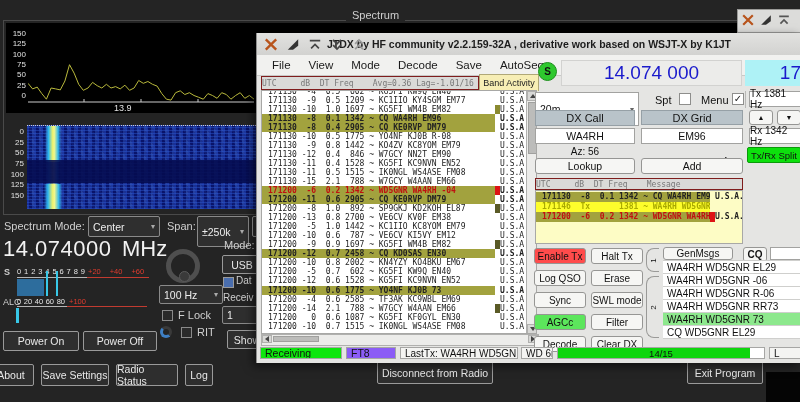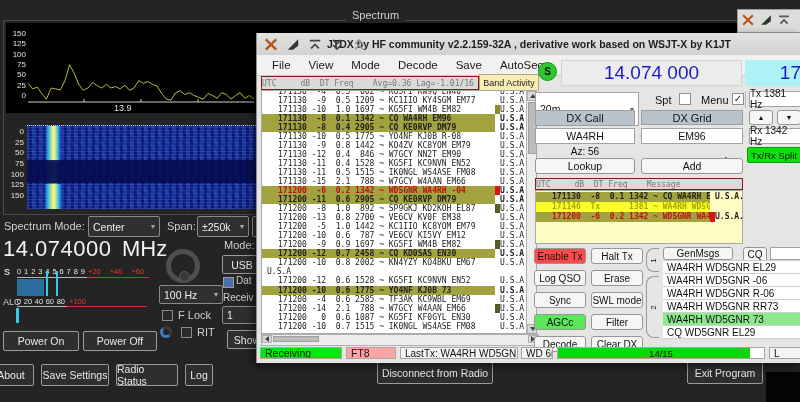--- a/index.html
+++ b/index.html
@@ -37,21 +37,21 @@
         display:flex;align-items:center;padding-left:6px;box-sizing:border-box;}
   .menu-item{padding:2px 9px;font-size:11.5px;color:#1a1a1a;}
   .panel-hdr{background:#dadad8;border:1px solid #7f1d1d;color:#787878;
         font-family:"DejaVu Sans Mono",monospace;font-size:8px;display:flex;align-items:center;
         white-space:pre;box-sizing:border-box;padding-left:0;}
   #ba-tab{background:#f7eeb5;border:1px solid #b0a878;border-bottom:none;color:#222;font-size:9px;
         display:flex;align-items:center;justify-content:center;}
   .tbl{background:#fff;border:1px solid #a8a8a6;box-sizing:border-box;overflow:hidden;}
   .trow{display:flex;height:9.05px;line-height:9.4px;font-family:"DejaVu Sans Mono",monospace;font-size:8px;color:#222;}
   .tleft{flex:1;display:flex;overflow:hidden;}
-  .tmain{white-space:pre;padding-left:16px;}
+  .tmain{white-space:pre;padding-left:6px;}
   .tmark{width:5px;}
   .tcountry{width:27px;white-space:pre;}
   .r-cq .tleft{background:#a2a23e;font-weight:bold;}
   .r-my .tleft{background:#a2a23e;font-weight:bold;}
   .r-my .tmain{color:#c01010;}
   .r-tx .tleft{background:#fdfd2c;font-weight:bold;}
   .r-tx .tmain{color:#a9a900;}
   .r-cq .tcountry,.r-my .tcountry{font-weight:bold;}
   .m-olive{background:#8a8a30;}
   .m-red{background:#dd1414;}
@@ -123,21 +123,21 @@
       <div class="wf-stripe" style="left:17px;top:58px;width:18px;height:25px;"></div>
       <div class="abs" style="left:0;top:34px;width:727px;height:23px;background:rgba(5,11,78,.88);"></div>
     </div>
 
     <div class="abs dk-label" style="left:4px;top:220px;">Spectrum Mode:</div>
     <div class="abs dk-combo" style="left:88px;top:216px;width:72px;height:21px;">
       <span>Center</span>
         <span class="car">▾</span>
     </div>
     <div class="abs dk-label" style="left:167px;top:220px;">Span:</div>
-    <div class="abs dk-combo" style="left:197px;top:216px;width:52px;height:21px;">
+    <div class="abs dk-combo" style="left:197px;top:216px;width:52px;height:31px;">
       <span>±250k</span>
         <span class="car">▾</span>
     </div>
     <div class="abs dk-btn" style="left:252px;top:216px;width:26px;height:21px;">T</div>
 
     <div class="abs" style="left:3px;top:236px;color:#f2f2f2;font-size:22px;letter-spacing:.5px;text-align:right;">14.074000</div>
     <div class="abs" style="left:122px;top:236px;color:#f2f2f2;font-size:22px;">MHz</div>
 
     <div class="abs" style="left:166px;top:249px;width:34px;height:34px;border:5px solid #4f4f4f;border-radius:50%;box-sizing:border-box;background:#242424;">
       <div style="position:absolute;left:8px;top:17px;width:9px;height:9px;border-radius:50%;background:#3a3a3a;border:1px solid #5a5a5a;"></div>
@@ -405,20 +405,23 @@
             <span class="tcountry">U.S.A</span>
           </div>
           <div class="trow ">
             <span class="tleft">
               <span class="tmain">171200 -10  0.8 2002 ~ KN4YZY KO4BKU EM67</span>
             </span>
             <span class="tmark"></span>
             <span class="tcountry">U.S.A</span>
           </div>
           <div class="trow ">
+            <span class="tleft">
+              <span class="tmain">171200  -5  0.7  602 ~ KG5FI KW9Q EN40</span>
+            </span>
             <span class="tmark"></span>
             <span class="tcountry">U.S.A</span>
           </div>
           <div class="trow ">
             <span class="tleft">
               <span class="tmain">171200 -12  0.6 1528 ~ KG5FI KC9NVN EN52</span>
             </span>
             <span class="tmark"></span>
             <span class="tcountry">U.S.A</span>
           </div>
@@ -572,35 +575,35 @@
     <div class="abs" style="left:389px;top:215px;width:13px;height:24px;border:1px solid #9a9a98;border-right:none;border-radius:8px 0 0 8px;
                 display:flex;align-items:center;justify-content:center;font-size:8px;box-sizing:border-box;">
       <span style="transform:rotate(-90deg);display:block;">1</span>
     </div>
     <div class="abs" style="left:389px;top:243px;width:13px;height:62px;border:1px solid #9a9a98;border-right:none;border-radius:8px 0 0 8px;
                 display:flex;align-items:center;justify-content:center;font-size:8px;box-sizing:border-box;">
       <span style="transform:rotate(-90deg);display:block;">2</span>
     </div>
 
     <div class="abs lt-btn" style="left:406px;top:214px;width:70px;height:13px;">GenMsgs</div>
-    <div class="abs lt-btn" style="left:486px;top:214px;width:24px;height:15px;">CQ</div>
+    <div class="abs lt-btn" style="left:486px;top:214px;width:24px;height:15px;font-weight:bold;">CQ</div>
     <div class="abs lt-box" style="left:513px;top:214px;width:31px;height:13px;"></div>
     <div class="abs" id="msg-list" style="left:406px;top:227px;width:138px;border-top:1px solid #cfcfcd;">
         <div class="msg-row">WA4RH WD5GNR EL29</div>
         <div class="msg-row">WA4RH WD5GNR -06</div>
         <div class="msg-row">WA4RH WD5GNR R-06</div>
         <div class="msg-row">WA4RH WD5GNR RR73</div>
         <div class="msg-row msg-sel">WA4RH WD5GNR 73</div>
         <div class="msg-row">CQ WD5GNR EL29</div>
       </div>
 
     <div class="abs sunken" style="left:3px;top:314px;width:82px;height:12px;background:#0de60d;">
       <span>Receiving</span>
     </div>
-    <div class="abs sunken" style="left:89px;top:314px;width:50px;height:12px;background:#fca5a5;">
+    <div class="abs sunken" style="left:89px;top:314px;width:50px;height:12px;background:#8b5cf6;">
       <span>FT8</span>
     </div>
     <div class="abs sunken" style="left:143px;top:314px;width:118px;height:12px;font-size:10px;">
       <span>LastTx: WA4RH WD5GNR EL29</span>
     </div>
     <div class="abs sunken" style="left:264px;top:314px;width:32px;height:12px;font-size:10px;">
       <span>WD 6m</span>
     </div>
     <div class="abs" style="left:300px;top:314px;width:208px;height:12px;border:1px solid #a6a6a4;background:#fff;box-sizing:border-box;">
       <div id="progress-fill" style="height: 100%; background: rgb(13, 214, 13); width: 93%;"></div>

